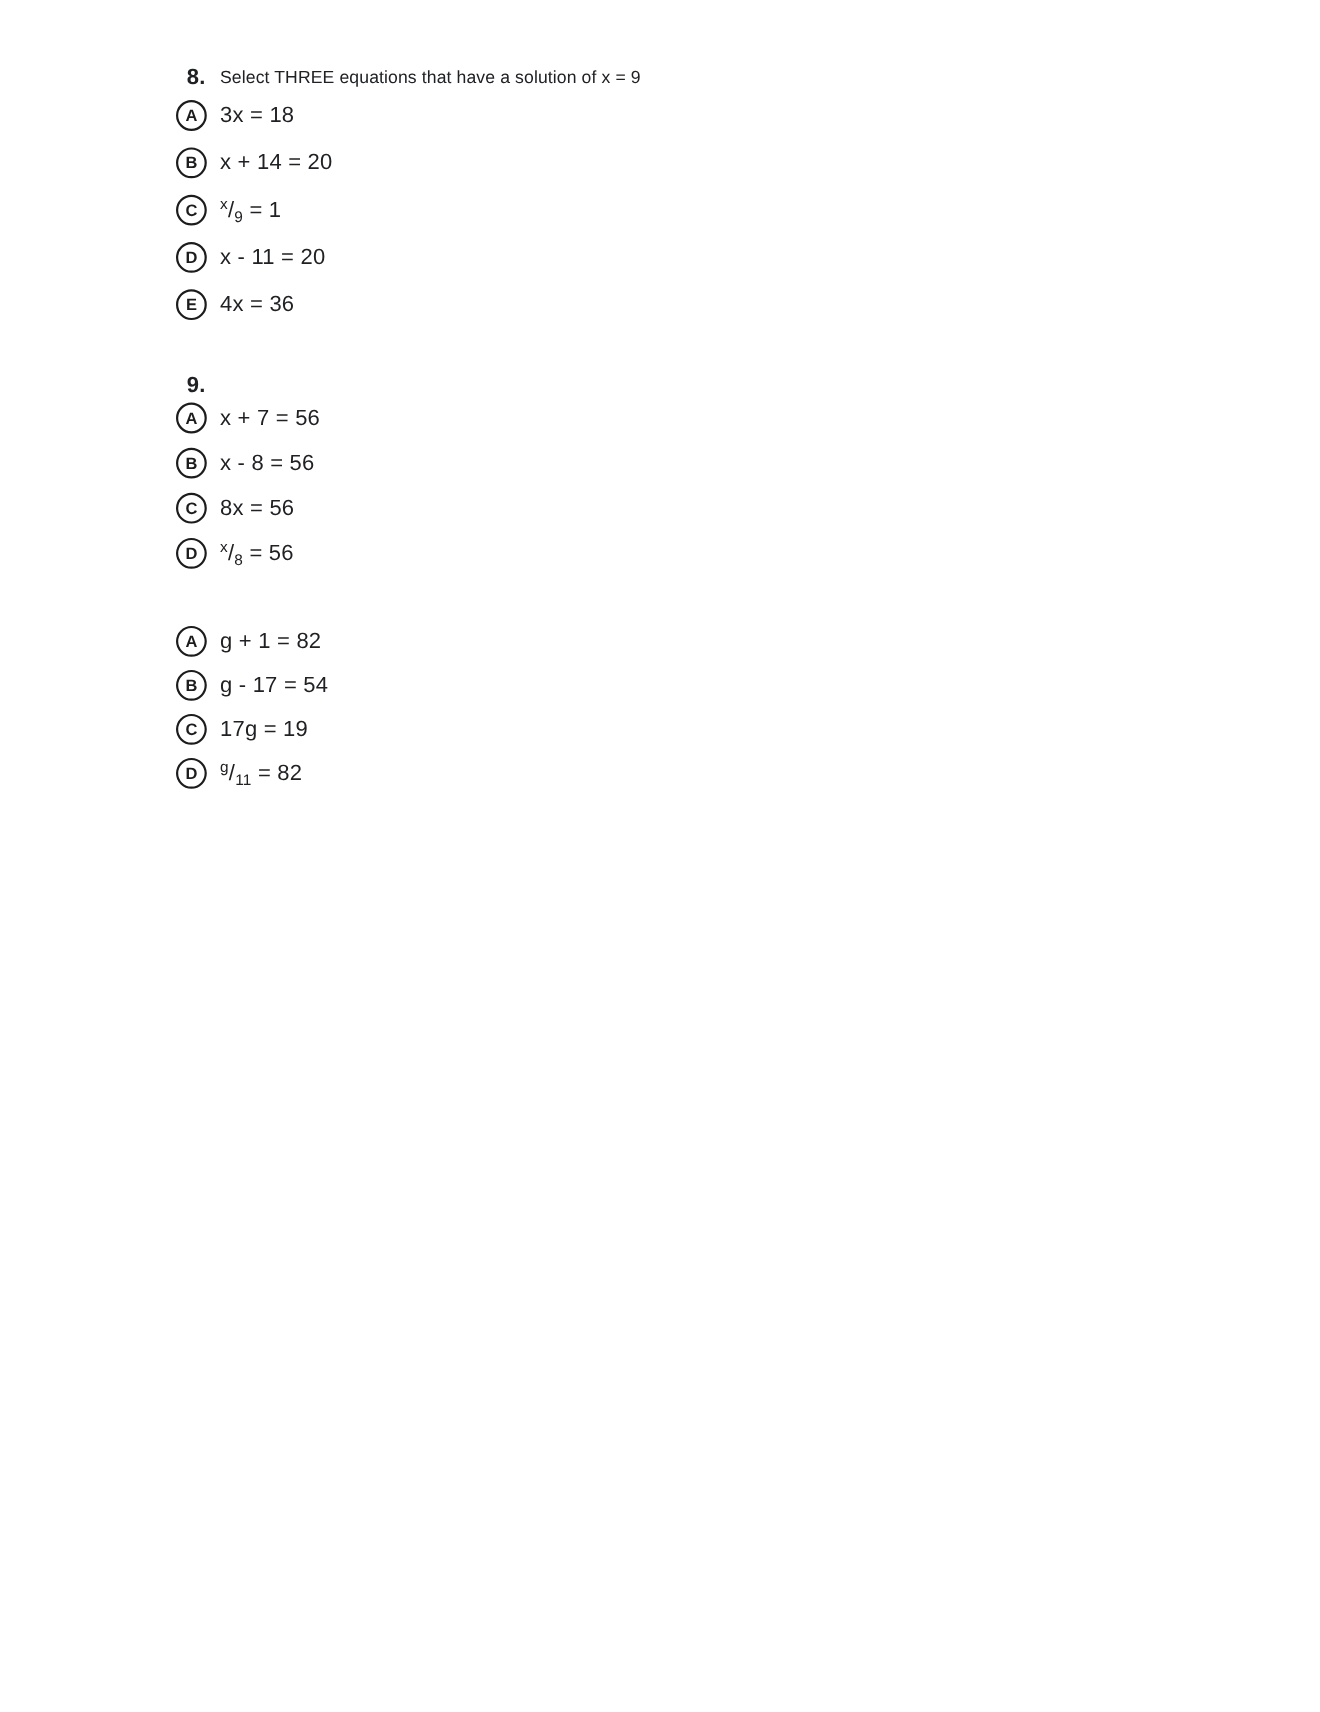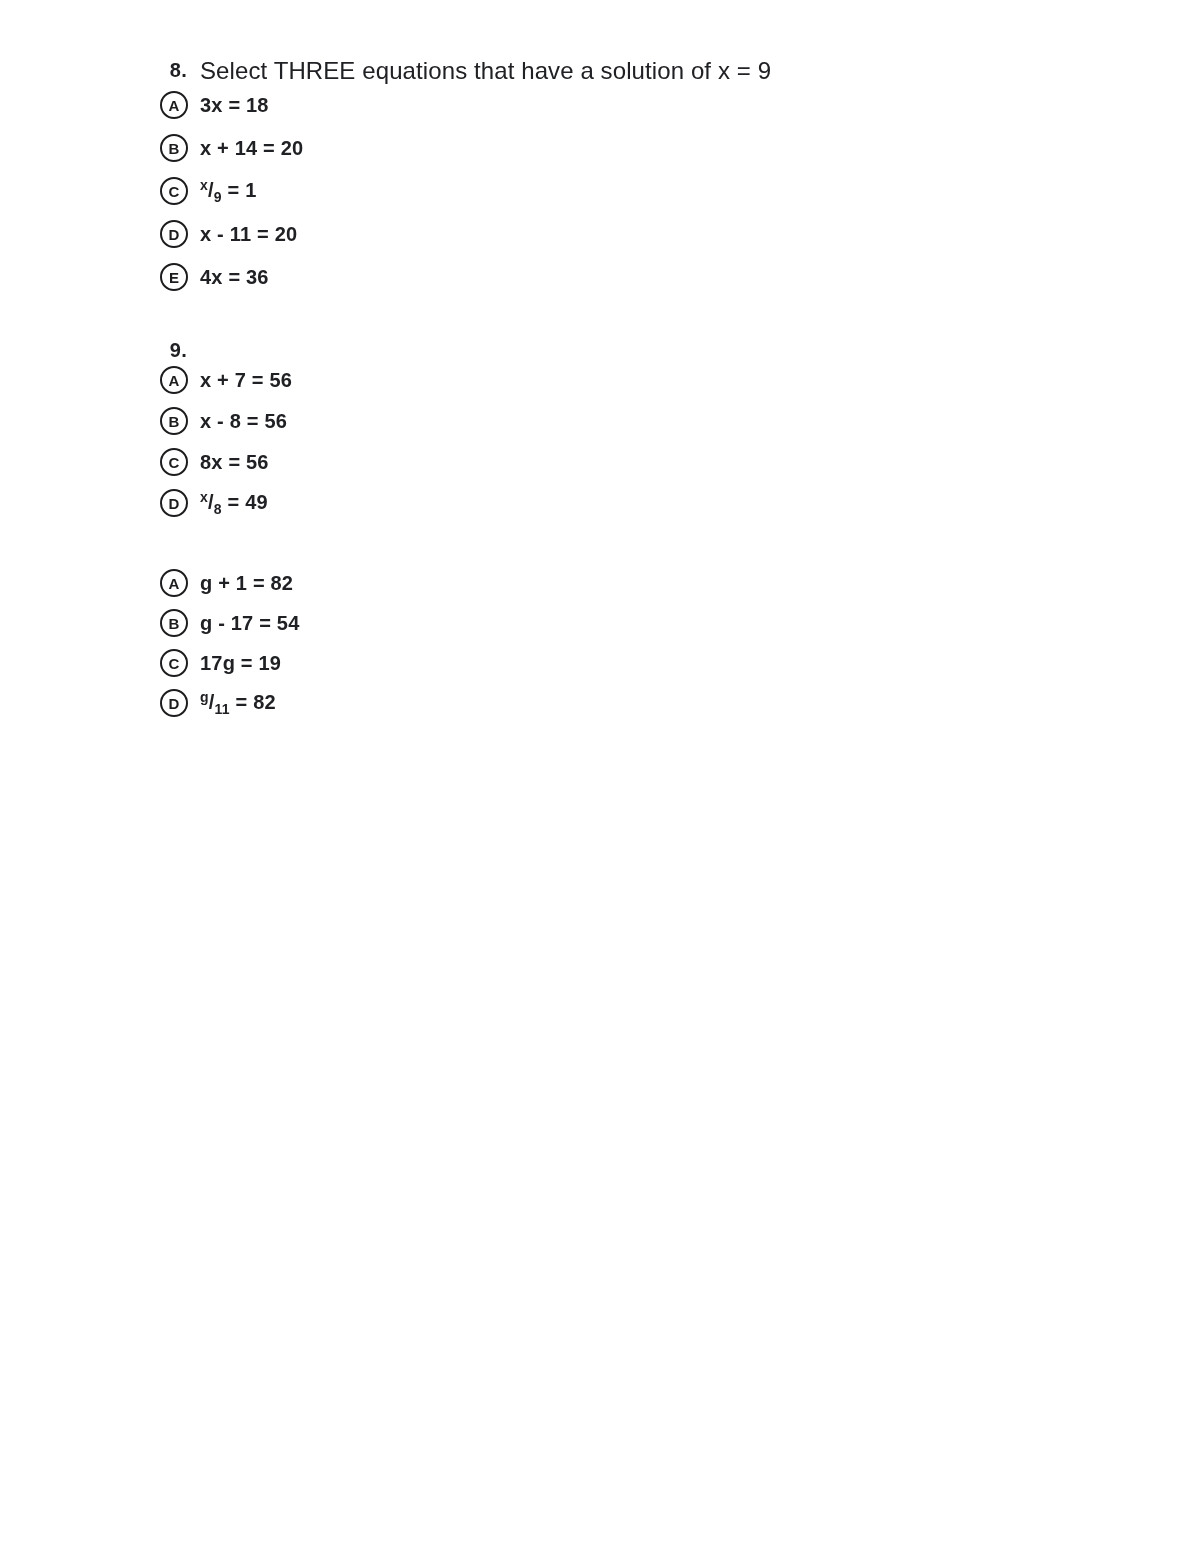--- a/index.html
+++ b/index.html
@@ -24,21 +24,21 @@
     width: 61px;
     min-width: 61px;
     padding-right: 13px;
     text-align: right;
     font-weight: 700;
     font-size: 20px;
     line-height: 31px;
     letter-spacing: 0.3px;
   }
   .q-text {
-    font-size: 24px;
+    font-size: 16px;
     line-height: 31px;
     letter-spacing: 0.1px;
   }
   .q-line { white-space: nowrap; }
   .options { margin-left: 21px; }
   .q8 .options { margin-top: 5px; }
   .q9 .options, .q10 .options { margin-top: 0; }
   .option {
     display: flex;
     align-items: center;
@@ -66,21 +66,20 @@
     font-size: 15px;
     line-height: 1;
     color: #1c1c1e;
   }
   .eq {
     margin-left: 12px;
     font-size: 20px;
     line-height: 28px;
     white-space: nowrap;
     letter-spacing: 0.2px;
-    font-weight: bold;
   }
   .frac-top {
     font-size: 14px;
     position: relative;
     top: -7px;
   }
   .frac-slash {
     font-size: 20px;
     position: relative;
     top: 0;
@@ -158,21 +157,21 @@
         <div class="option">
           <span class="bubble">
               <span class="letter">C</span>
             </span>
           <span class="eq">8x = 56</span>
         </div>
         <div class="option">
           <span class="bubble">
               <span class="letter">D</span>
             </span>
-          <span class="eq"><span class="frac-top">x</span><span class="frac-slash">/</span><span class="frac-bottom">8</span><span> = 49</span></span>
+          <span class="eq"><span class="frac-top">x</span><span class="frac-slash">/</span><span class="frac-bottom">8</span><span> = 56</span></span>
         </div>
       </div>
     </div>
 
     <div class="question q10">
       <div class="options">
         <div class="option">
           <span class="bubble">
               <span class="letter">A</span>
             </span>

